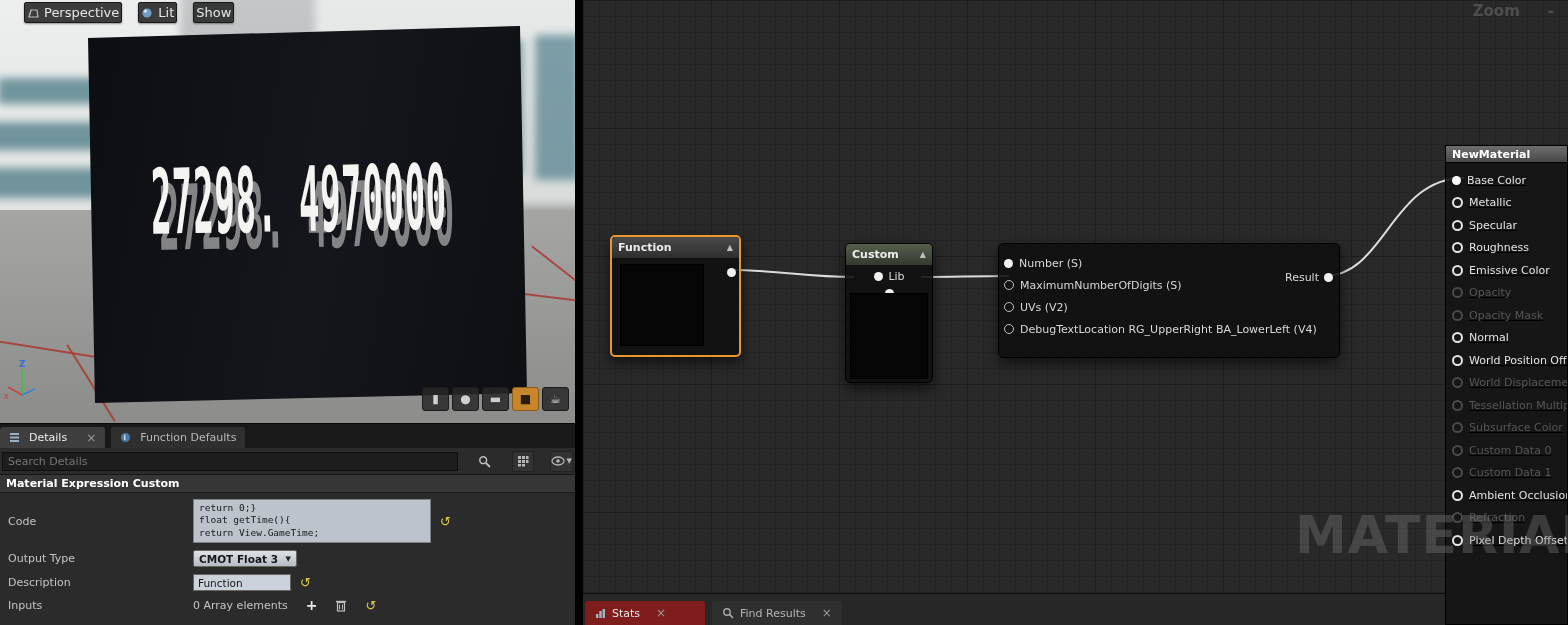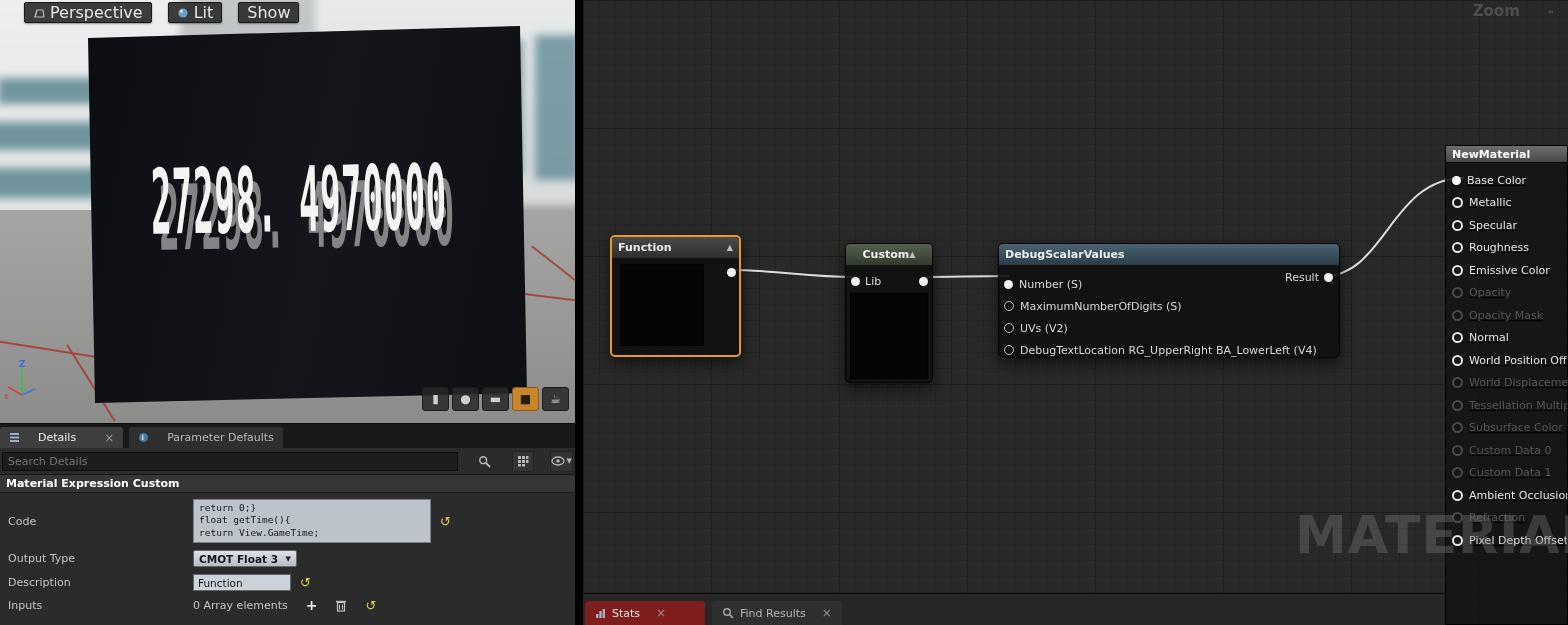--- a/index.html
+++ b/index.html
@@ -18,33 +18,33 @@
     background:linear-gradient(#a5a5a3,#8c8c8a);}
   .red-line{position:absolute;height:2px;background:#a83a30;opacity:.85;}
   .cube{position:absolute;left:0;top:0;width:575px;height:423px;
     clip-path:polygon(88px 38px,520px 26px,527px 393px,95px 403px);
     background:linear-gradient(100deg,#0a0b0f 0%,#15161b 55%,#0d0e12 100%);}
   .cube-number{position:absolute;left:150px;top:150px;color:#f4f4f2;font-weight:bold;
     font-family:"DejaVu Sans Mono","Liberation Mono",monospace;font-size:100px;white-space:nowrap;
     transform-origin:left top;transform:rotate(-1deg) scale(0.34,0.9);letter-spacing:2px;}
   .cube-number.ghost{left:158px;top:166px;opacity:.5;}
   .vp-toolbar{position:absolute;left:24px;top:2px;display:flex;gap:16px;}
-  .vp-btn{display:flex;align-items:center;gap:5px;height:19px;padding:0 8px;border-radius:2px;
-    background:rgba(44,44,44,.92);border:1px solid #191919;color:#e6e6e6;font-size:16px;
+  .vp-btn{display:flex;align-items:center;gap:5px;height:19px;padding:0 2px;border-radius:2px;
+    background:rgba(44,44,44,.92);border:1px solid #191919;color:#e6e6e6;font-size:13px;
     box-shadow:0 1px 2px rgba(0,0,0,.4);}
   .mesh-buttons{position:absolute;right:6px;bottom:12px;display:flex;gap:3px;}
   .mesh-btn{width:25px;height:22px;border-radius:3px;background:rgba(40,40,40,.85);
     border:1px solid #1c1c1c;color:#cfcfcf;font-size:12px;display:flex;align-items:center;justify-content:center;}
   .mesh-btn.active{background:#c8852c;color:#262013;border-color:#8a5a16;}
   .gizmo{position:absolute;left:3px;bottom:22px;}
 
   
   .details{position:absolute;left:0;top:423px;width:575px;height:202px;background:#2b2b2b;border-top:1px solid #0a0a0a;box-sizing:border-box;}
   .dtabs{height:24px;background:#191919;display:flex;align-items:flex-end;gap:6px;}
-  .dtab{height:21px;display:flex;align-items:center;gap:18px;padding:0 9px;font-size:11px;border-radius:3px 3px 0 0;}
+  .dtab{height:21px;display:flex;align-items:center;gap:9px;padding:0 9px;font-size:11px;border-radius:3px 3px 0 0;}
   .dtab.active{background:#3e3e3e;color:#ededed;}
   .dtab.inactive{background:#2f2f2f;color:#b9b9b9;}
   .tab-close{color:#999;font-size:12px;margin-left:10px;}
   .dsearch{height:26px;display:flex;align-items:center;gap:16px;padding:0 2px;background:#2b2b2b;}
   .dsearch input{flex:1;height:17px;background:#1d1d1d;border:1px solid #0e0e0e;color:#9a9a9a;
     font-size:11px;padding:0 5px;font-family:inherit;outline:none;}
   .icon-btn{height:19px;min-width:20px;display:flex;align-items:center;justify-content:center;
     background:#333;border:1px solid #222;border-radius:2px;color:#bbb;gap:2px;}
   .icon-btn.flat{background:transparent;border-color:transparent;}
   .dsection{height:17px;background:#363636;border-top:1px solid #161616;border-bottom:1px solid #1a1a1a;
@@ -78,21 +78,21 @@
     font-size:15px;font-weight:bold;z-index:4;}
   .wires{position:absolute;left:0;top:0;z-index:3;pointer-events:none;}
   .node{position:absolute;z-index:5;border-radius:5px;background:rgba(16,16,16,.9);
     box-shadow:0 6px 14px rgba(0,0,0,.55);border:1px solid #000;}
   .node-header{height:21px;display:flex;align-items:center;justify-content:space-between;
     padding:0 6px;border-radius:4px 4px 0 0;font-size:11px;font-weight:bold;color:#ececec;}
   .collapse{font-size:8px;color:#c0c0c0;}
   .n-function{left:27px;top:235px;width:127px;height:118px;border:2px solid #e8962e;}
   .n-function .node-header{background:linear-gradient(#4a4a4a,#2e2e2e);}
   .n-custom{left:262px;top:243px;width:86px;height:138px;}
-  .n-custom .node-header{background:linear-gradient(#55604d,#333a2e);justify-content:center;}
+  .n-custom .node-header{background:linear-gradient(#55604d,#333a2e);}
   .n-debug{left:415px;top:243px;width:340px;height:113px;}
   .n-debug .node-header{background:linear-gradient(#4a6370,#2c3d48);}
   .preview-sq{position:absolute;background:#050505;border:1px solid #000;}
   .pin-dot{width:9px;height:9px;border-radius:50%;background:#f0f0f0;flex:none;}
   .pin-hollow{width:8px;height:8px;border-radius:50%;border:1.5px solid #bdbdbd;background:transparent;flex:none;}
   .pin-row{display:flex;align-items:center;gap:6px;height:22px;padding-left:5px;font-size:11px;color:#d8d8d8;}
   .out-pin{position:absolute;display:flex;align-items:center;gap:5px;font-size:11px;color:#d8d8d8;}
 
   
   .n-material{position:absolute;left:862px;top:145px;width:123px;height:480px;z-index:8;}
@@ -198,21 +198,21 @@
             <rect x="1" y="8" width="9" height="2" fill="#9ab2c0"></rect>
           </svg>
         <span>Details</span>
         <span class="tab-close">×</span>
       </div>
       <div class="dtab inactive">
         <svg width="11" height="11" viewBox="0 0 11 11">
             <circle cx="5.5" cy="5.5" r="4.5" fill="#4a7ca8"></circle>
             <text x="3.6" y="8.2" font-size="7" fill="#dfeaf2" font-weight="bold">i</text>
           </svg>
-        <span>Parameter Defaults</span>
+        <span>Function Defaults</span>
       </div>
     </div>
 
     <div class="dsearch">
       <input type="text" placeholder="Search Details" style="">
       <span class="icon-btn flat">
         <svg width="13" height="13" viewBox="0 0 13 13">
             <circle cx="5.2" cy="5.2" r="3.4" fill="none" stroke="#bdbdbd" stroke-width="1.5"></circle>
             <line x1="8" y1="8" x2="12" y2="12" stroke="#bdbdbd" stroke-width="1.8"></line>
           </svg>
@@ -301,34 +301,31 @@
       </div>
       <div class="preview-sq" style="left:8px;top:27px;width:82px;height:80px;"></div>
       <div class="pin-dot" style="position:absolute;right:3px;top:31px;"></div>
     </div>
 
     <div class="node n-custom">
       <div class="node-header">
         <span>Custom</span>
         <span class="collapse">▲</span>
       </div>
-      <div class="pin-row" style="margin-top:5px;justify-content:space-between;padding-right:4px;">
+      <div class="pin-row" style="margin-top:5px;justify-content:space-between;padding-right:4px;flex-direction:column;">
         <span style="display:flex;align-items:center;gap:5px;">
           <span class="pin-dot"></span>
           <span>Lib</span>
         </span>
         <span class="pin-dot"></span>
       </div>
       <div class="preview-sq" style="left:4px;top:49px;width:76px;height:84px;"></div>
     </div>
 
     <div class="node n-debug">
-      <div class="node-header">
-        <span>DebugScalarValues</span>
-      </div>
       <div style="padding-top:8px;">
         <div class="pin-row">
           <span class="pin-dot"></span>
           <span>Number (S)</span>
         </div>
         <div class="pin-row">
           <span class="pin-hollow"></span>
           <span>MaximumNumberOfDigits (S)</span>
         </div>
         <div class="pin-row">

